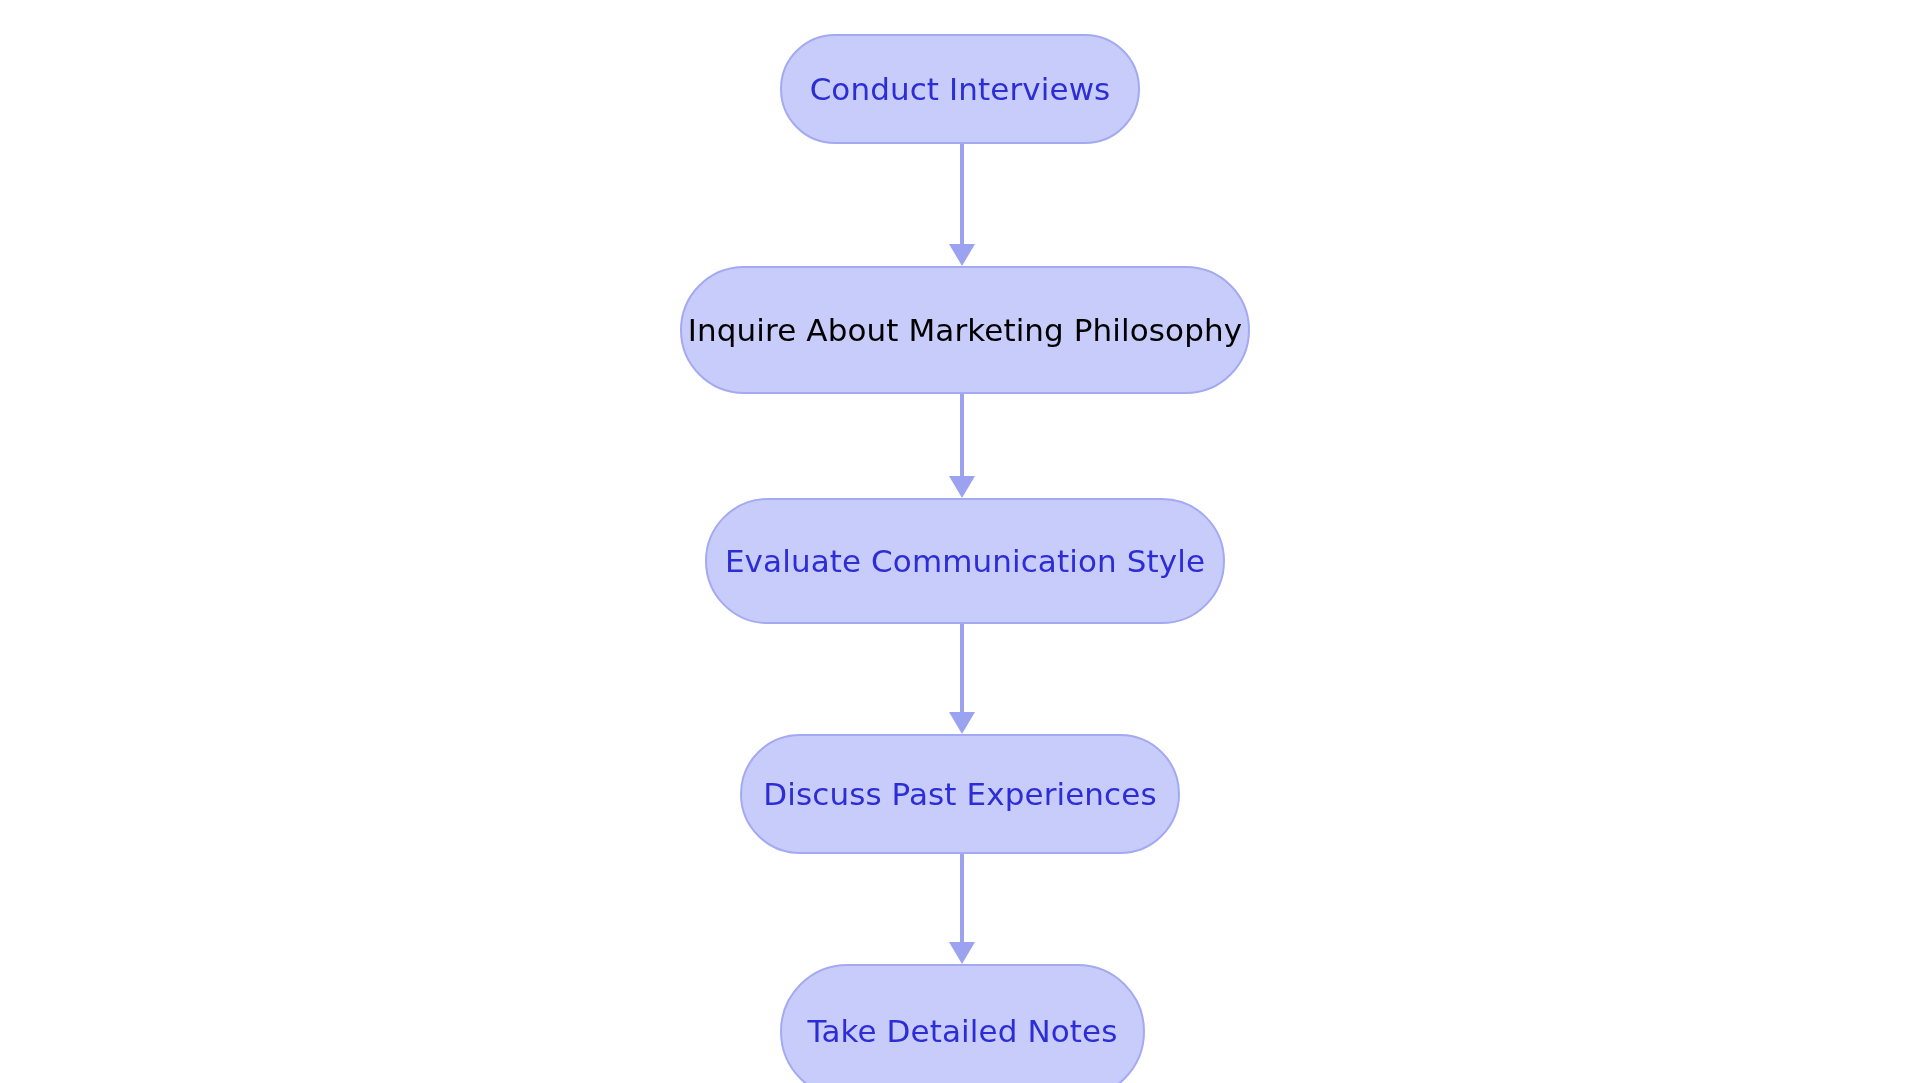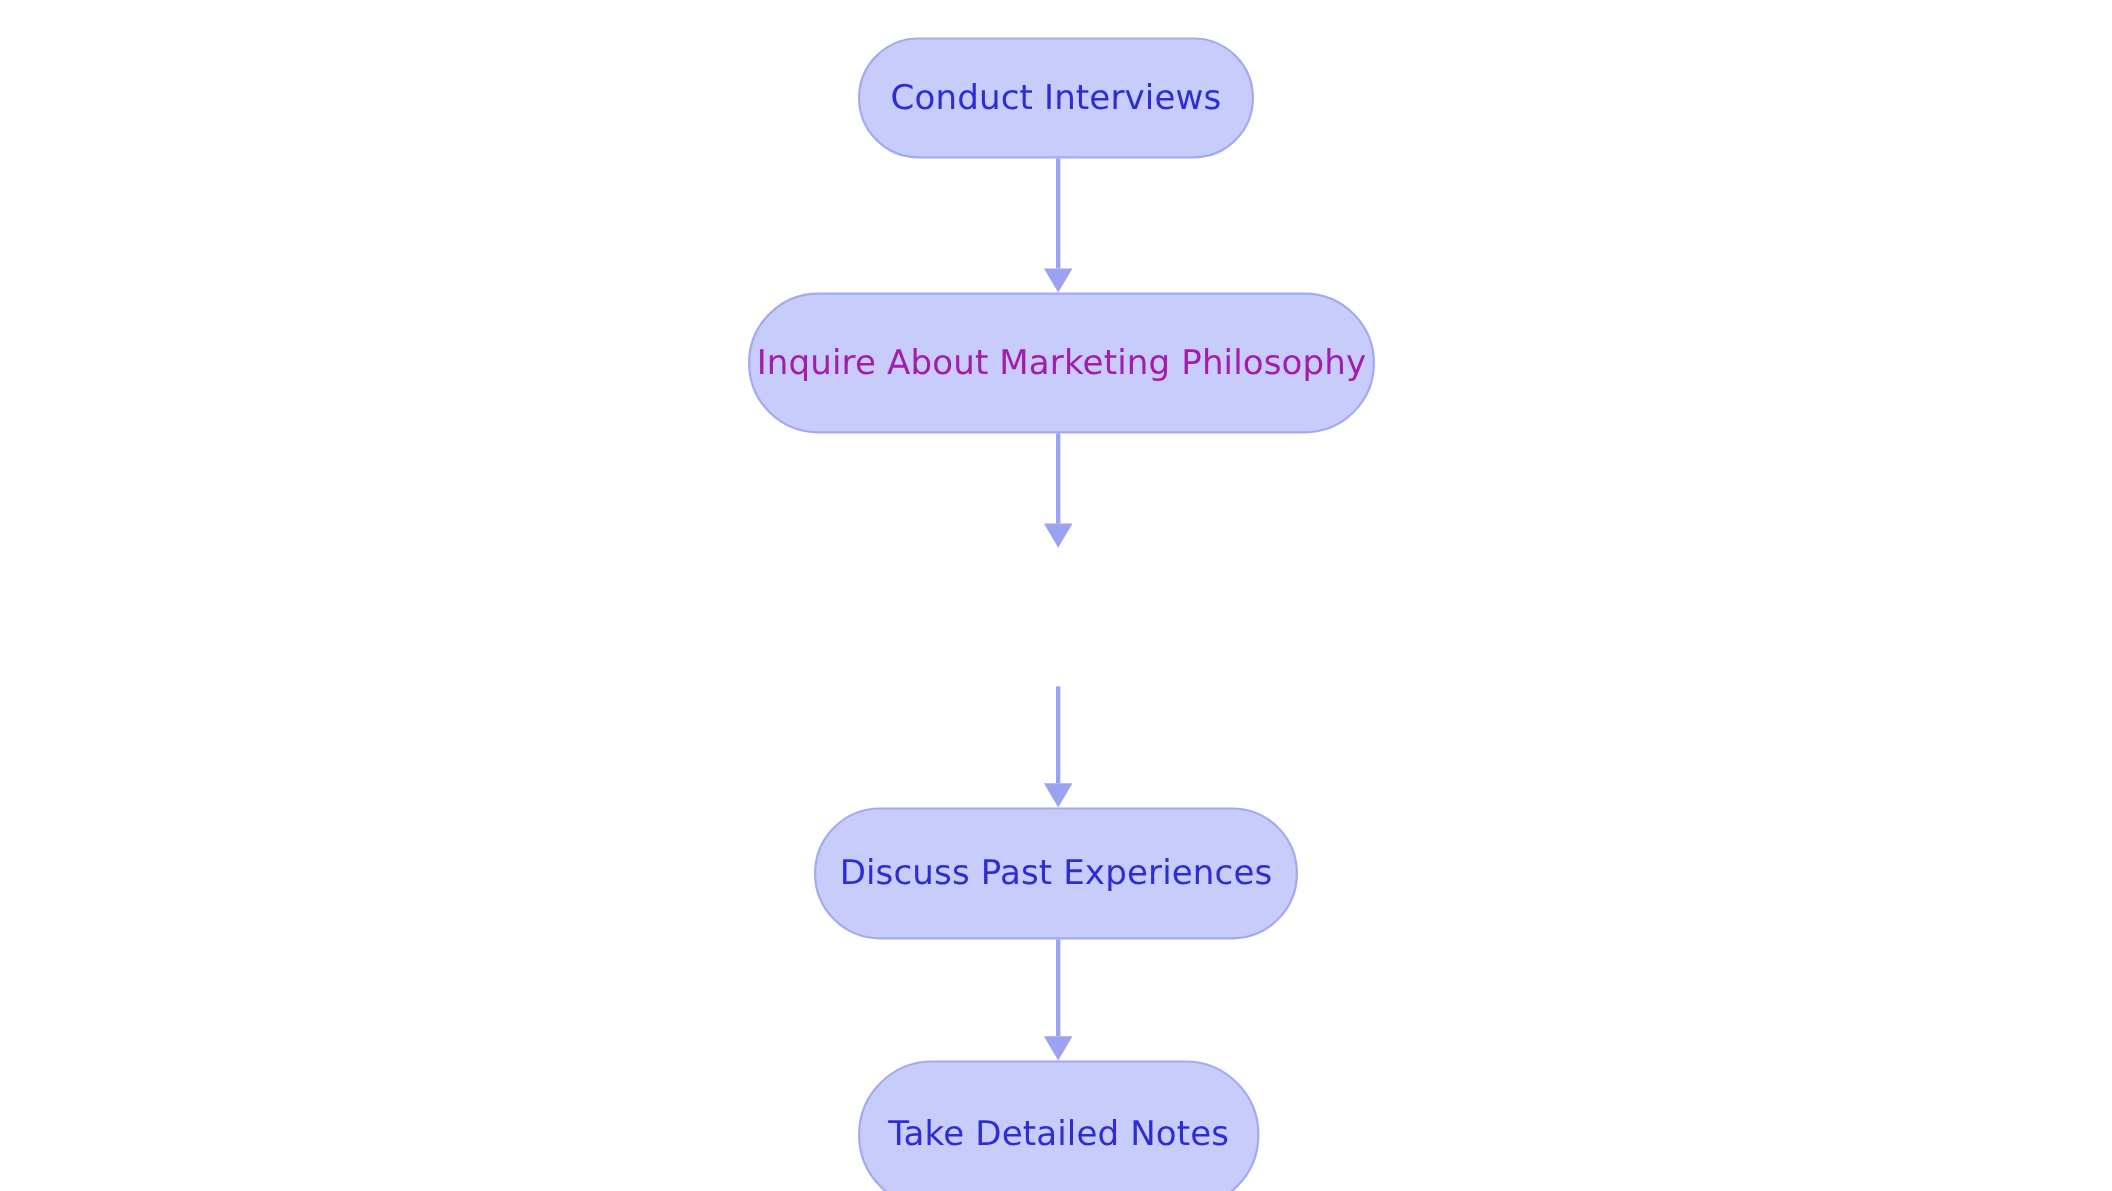--- a/index.html
+++ b/index.html
@@ -107,29 +107,32 @@
 
     <div class="node node-1" style="background-color: rgb(200, 204, 250); border-color: rgb(163, 170, 242); color: rgb(45, 45, 214);">
       <span class="node-label">Conduct Interviews</span>
     </div>
 
     <div class="connector connector-1">
       <div class="connector-line" style="background-color: rgb(155, 163, 240);"></div>
       <div class="connector-head" style="border-top: 22px solid rgb(155, 163, 240);"></div>
     </div>
 
-    <div class="node node-2" style="background-color: rgb(200, 204, 250); border-color: rgb(163, 170, 242); color: #a21caf;">
+    <div class="node node-2" style="background-color: rgb(200, 204, 250); border-color: rgb(163, 170, 242); color: #000000;">
       <span class="node-label">Inquire About Marketing Philosophy</span>
     </div>
 
     <div class="connector connector-2">
       <div class="connector-line" style="background-color: rgb(155, 163, 240);"></div>
       <div class="connector-head" style="border-top: 22px solid rgb(155, 163, 240);"></div>
     </div>
 
+    <div class="node node-3" style="background-color: rgb(200, 204, 250); border-color: rgb(163, 170, 242); color: rgb(45, 45, 214);">
+      <span class="node-label">Evaluate Communication Style</span>
+    </div>
 
     <div class="connector connector-3">
       <div class="connector-line" style="background-color: rgb(155, 163, 240);"></div>
       <div class="connector-head" style="border-top: 22px solid rgb(155, 163, 240);"></div>
     </div>
 
     <div class="node node-4" style="background-color: rgb(200, 204, 250); border-color: rgb(163, 170, 242); color: rgb(45, 45, 214);">
       <span class="node-label">Discuss Past Experiences</span>
     </div>
 

